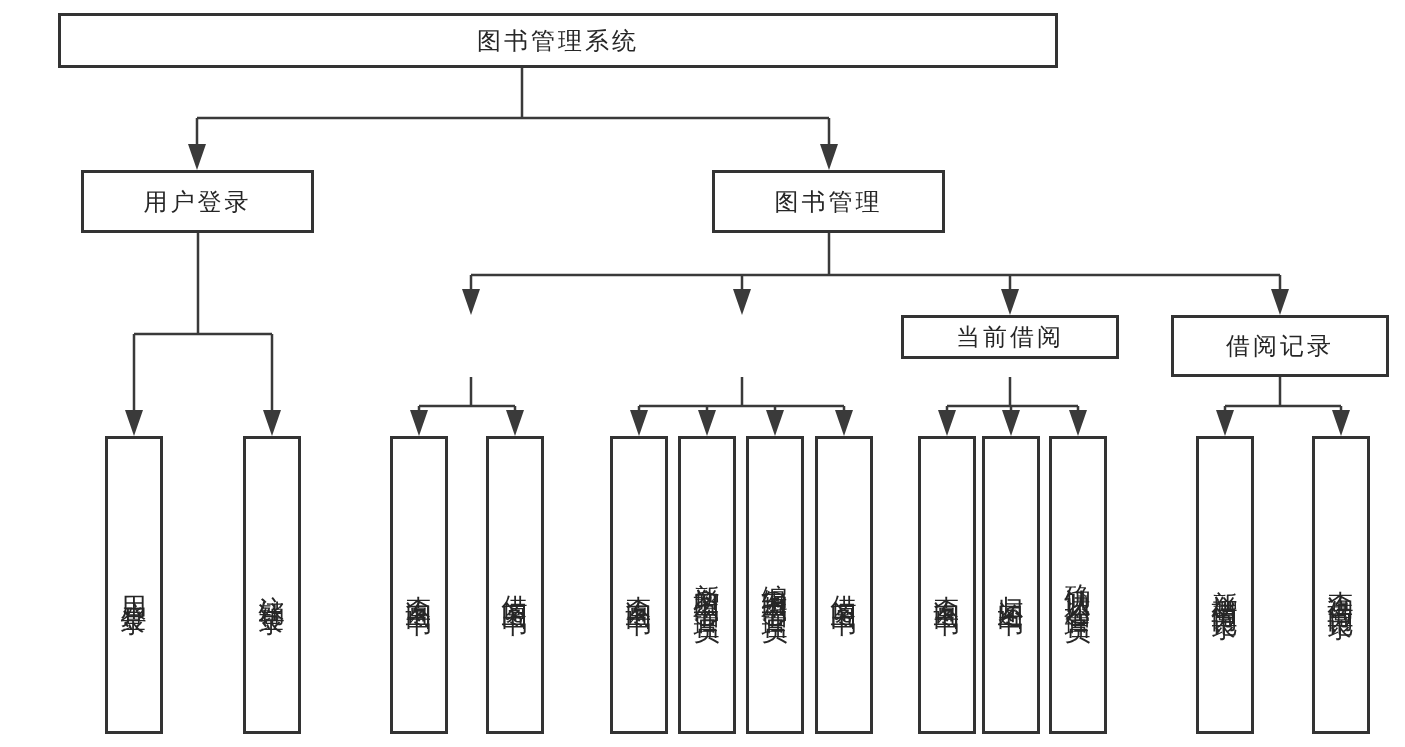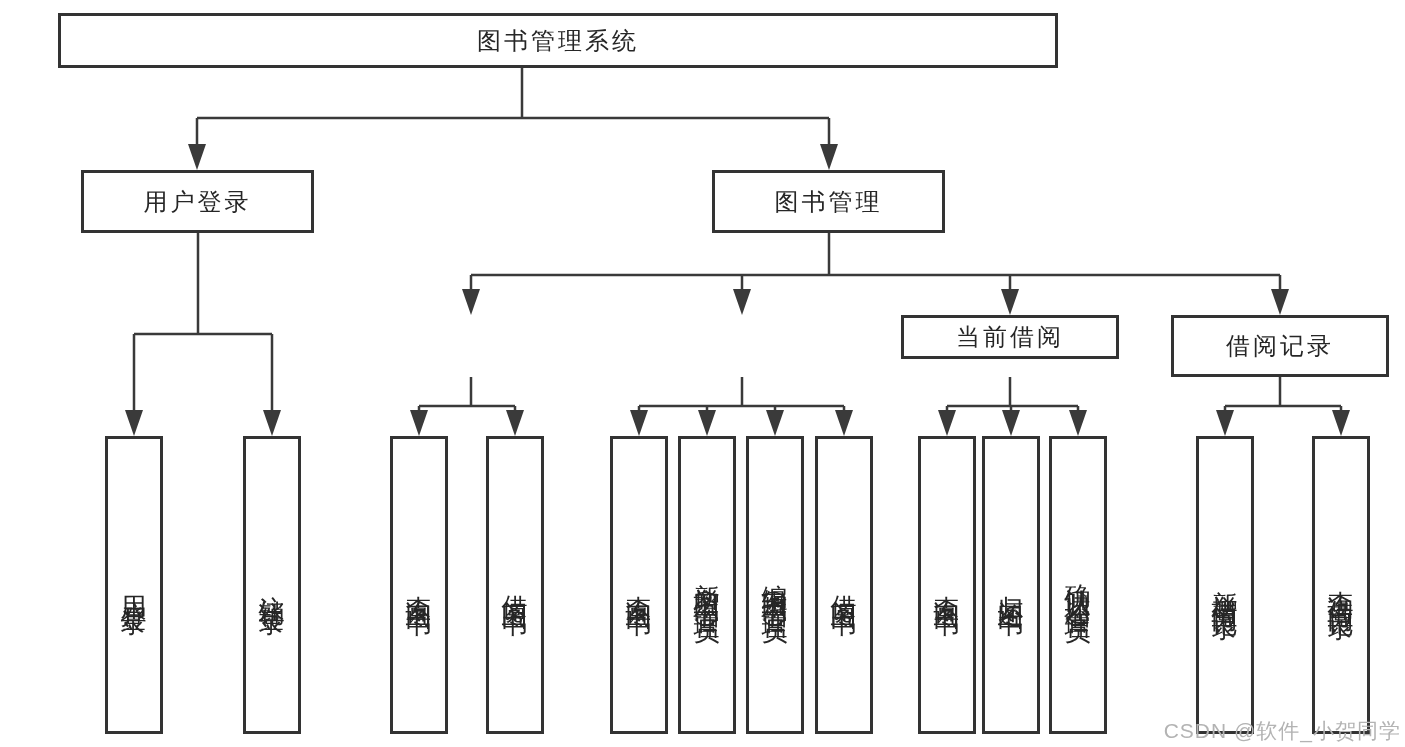--- a/index.html
+++ b/index.html
@@ -148,15 +148,14 @@
     <span class="vlabel">确认归还（管理员）</span>
   </div>
 
   <div class="node leaf" style="left:1196px; top:436px; width:58px; height:298px;">
     <span class="vlabel">新增借阅记录</span>
   </div>
   <div class="node leaf" style="left:1312px; top:436px; width:58px; height:298px;">
     <span class="vlabel">查询借阅记录</span>
   </div>
 
-  <div class="watermark">CSDN @软件_小贺同学</div>
 
 </div>
 
 </body></html>

